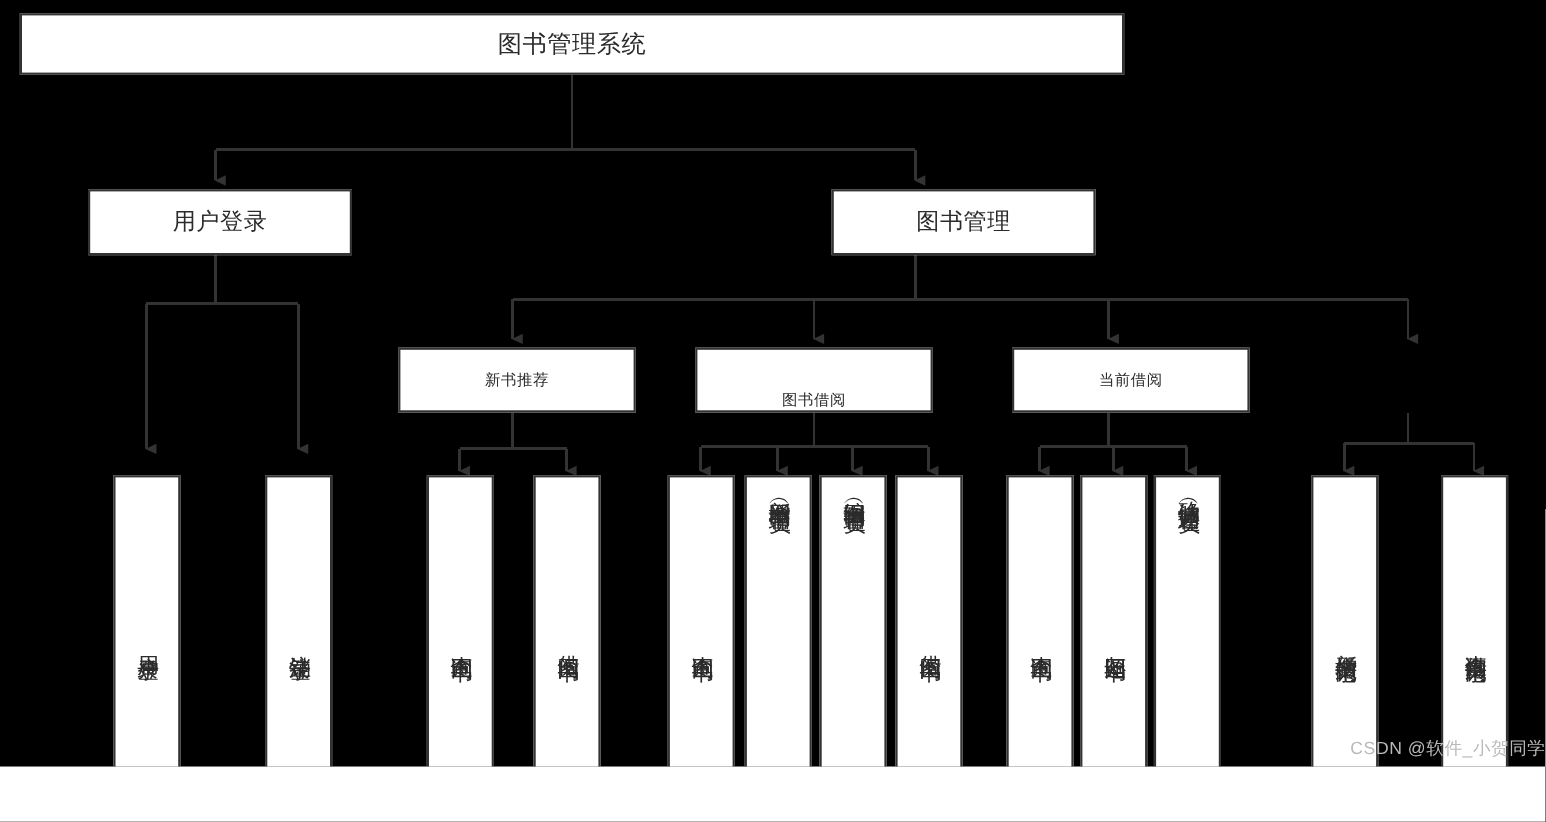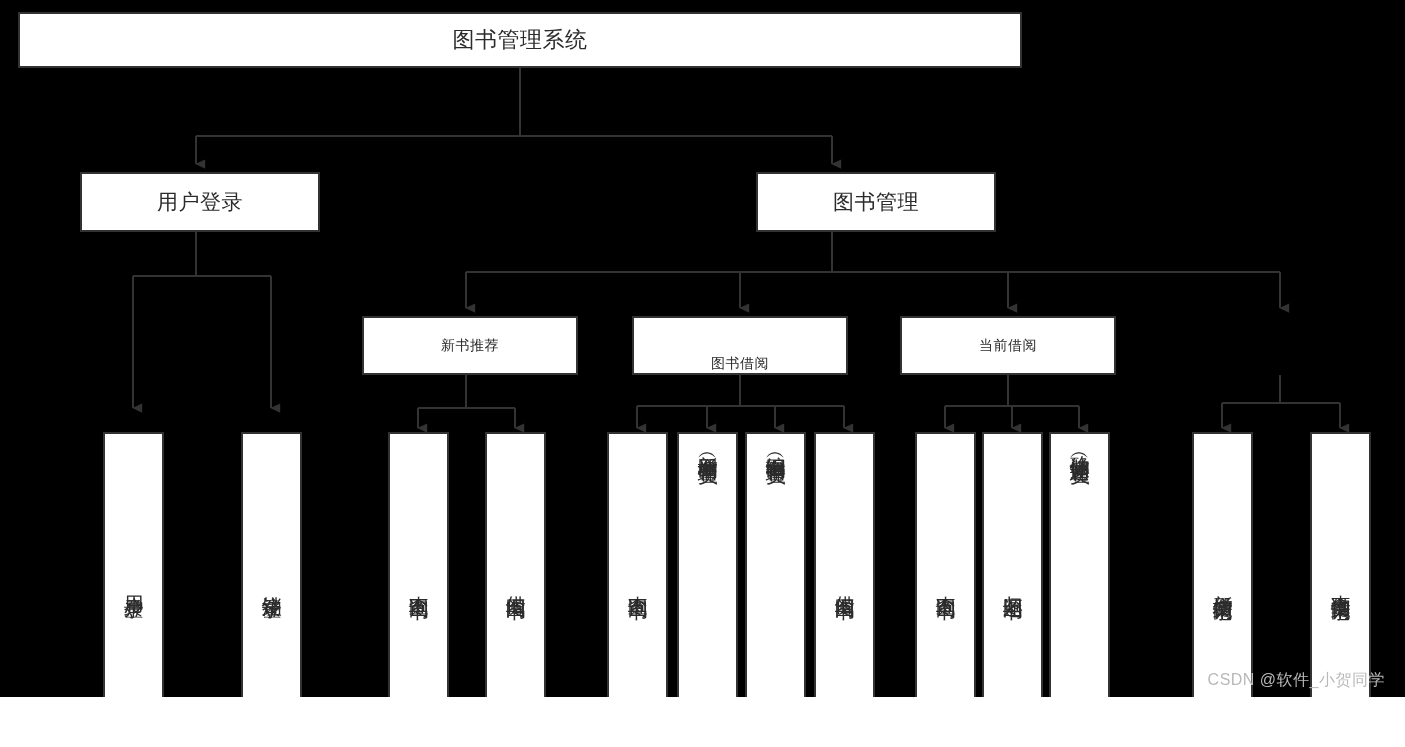--- a/index.html
+++ b/index.html
@@ -55,21 +55,21 @@
     line-height: 1.08;
     letter-spacing: 1.5px;
     white-space: nowrap;
   }
   .node.leaf.center-text {
     align-items: center;
     padding-top: 0;
   }
   #watermark {
     position: absolute;
-    right: 20px;
+    right: 0;
     bottom: 6px;
     font-size: 16px;
     color: #b9b9b9;
     letter-spacing: 0.5px;
     user-select: none;
   }
 </style>
 </head>
 <body>
 
@@ -136,21 +136,21 @@
   <div class="node level-1" style="left:756px; top:172px; width:240px; height:60px;">
     <span class="node-label">图书管理</span>
   </div>
 
   <div class="node level-2" style="left:362px; top:316px; width:216px; height:59px;">
     <span class="node-label">新书推荐</span>
   </div>
   <div class="node level-2" style="left:632px; top:316px; width:216px; height:59px;align-items:flex-end;">
     <span class="node-label">图书借阅</span>
   </div>
-  <div class="node level-2" style="left:900px; top:316px; width:216px; height:59px;">
+  <div class="node level-2" style="left:920px; top:316px; width:216px; height:59px;">
     <span class="node-label">当前借阅</span>
   </div>
 
   <div class="node leaf center-text" style="left:103px; top:432px; width:61px; height:302px;">
     <span class="node-label">用户登录</span>
   </div>
   <div class="node leaf center-text" style="left:241px; top:432px; width:61px; height:302px;">
     <span class="node-label">注销登录</span>
   </div>
 

